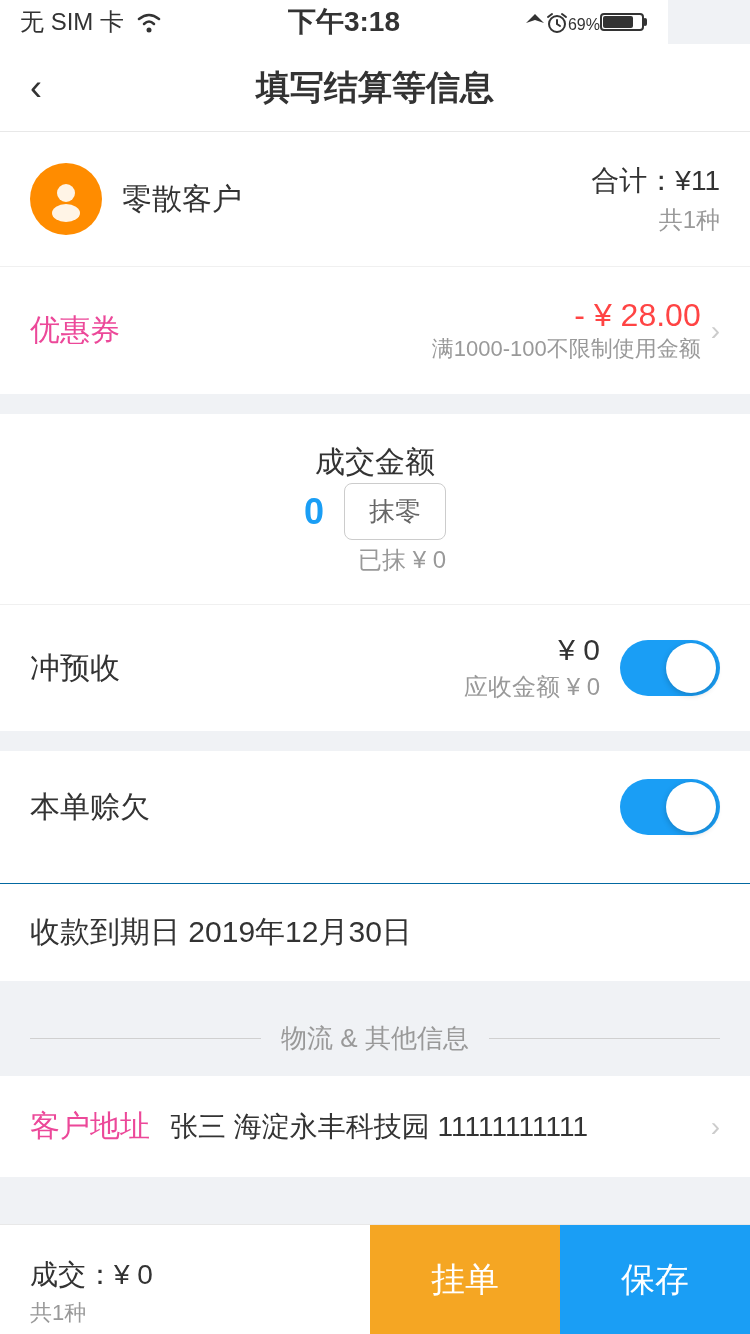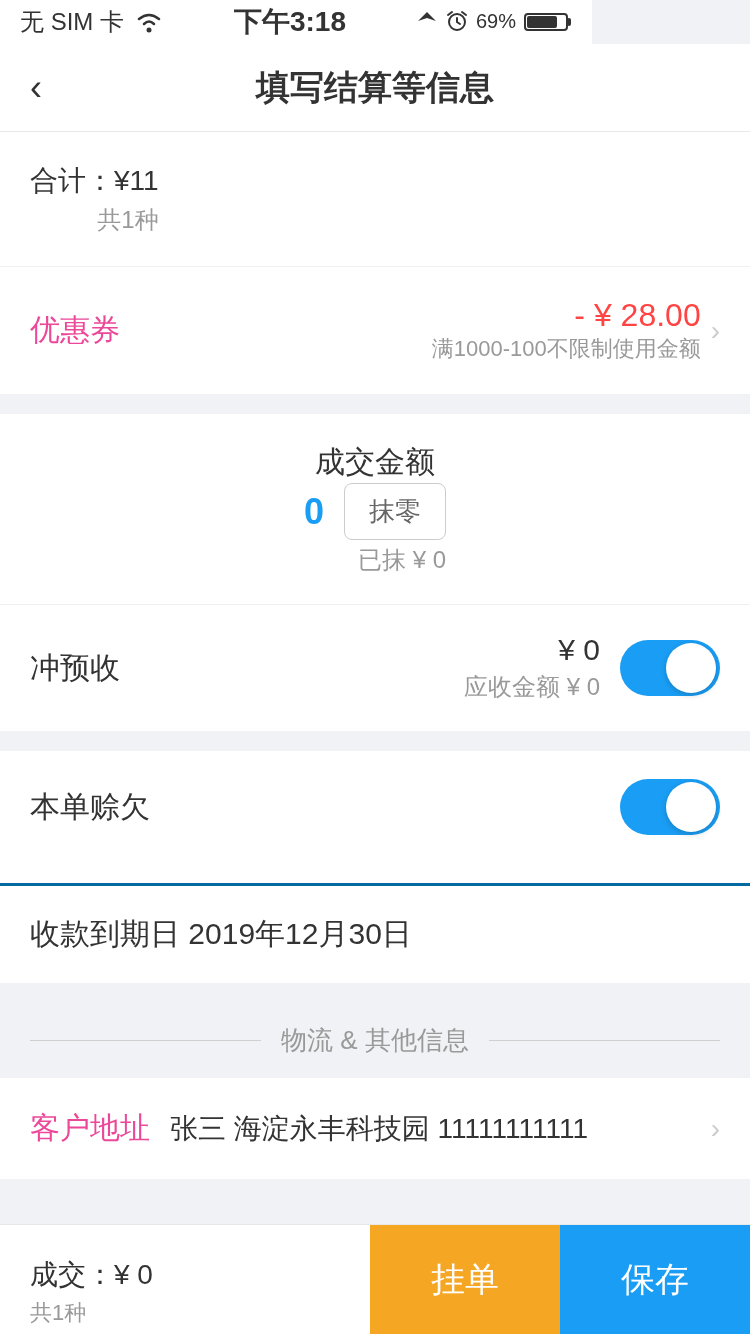--- a/index.html
+++ b/index.html
@@ -9,33 +9,33 @@
       min-height: 1334px;
       background: #f0f2f5;
       font-family: -apple-system, 'PingFang SC', 'Helvetica Neue', Arial, sans-serif;
       font-size: 28px;
       color: #333;
       position: relative;
     }
 
     
     .status-bar {
-      width: 592px;
+      width: 668px;
       height: 44px;
       background: #fff;
       display: flex;
       align-items: center;
       justify-content: space-between;
       padding: 0 20px;
       font-size: 24px;
       font-weight: 500;
     }
     .status-left { display: flex; align-items: center; gap: 10px; }
     .status-center { font-size: 28px; font-weight: 600; }
-    .status-right { display: flex; align-items: flex-start; gap: 8px; font-size: 20px; }
+    .status-right { display: flex; align-items: flex-end; font-size: 16px; }
 
     
     .nav-bar {
       width: 750px;
       height: 88px;
       background: #fff;
       display: flex;
       align-items: center;
       justify-content: center;
       position: relative;
@@ -166,21 +166,21 @@
       display: flex;
       align-items: center;
       justify-content: space-between;
     }
     .debt-label { font-size: 30px; color: #333; }
 
     
     .due-date-section {
       background: #fff;
       padding: 28px 30px;
-      border-top: 3px solid #0369a1;
+      border-top: 1px solid #0369a1;
     }
     .due-date-content { font-size: 30px; color: #333; }
 
     
     .logistics-divider {
       background: #f0f2f5;
       padding: 20px 30px;
       display: flex;
       align-items: center;
       gap: 20px;
@@ -273,20 +273,29 @@
 
 <div class="nav-bar">
   <div class="nav-back">‹</div>
   <div class="nav-title">填写结算等信息</div>
 </div>
 
 <div class="main-content">
 
   <div class="section">
     <div class="customer-row">
+      <div class="customer-left">
+        <div class="customer-avatar">
+          <svg viewBox="0 0 48 48" fill="none" xmlns="http://www.w3.org/2000/svg">
+            <circle cx="24" cy="18" r="9" fill="#fff" opacity="0.9"></circle>
+            <ellipse cx="24" cy="38" rx="14" ry="9" fill="#fff" opacity="0.9"></ellipse>
+          </svg>
+        </div>
+        <div class="customer-name">零散客户</div>
+      </div>
       <div class="customer-right">
         <div class="total-amount">合计：¥11</div>
         <div class="total-count">共1种</div>
       </div>
     </div>
 
     <div class="coupon-row">
       <div class="coupon-label">优惠券</div>
       <div class="coupon-right">
         <div>

